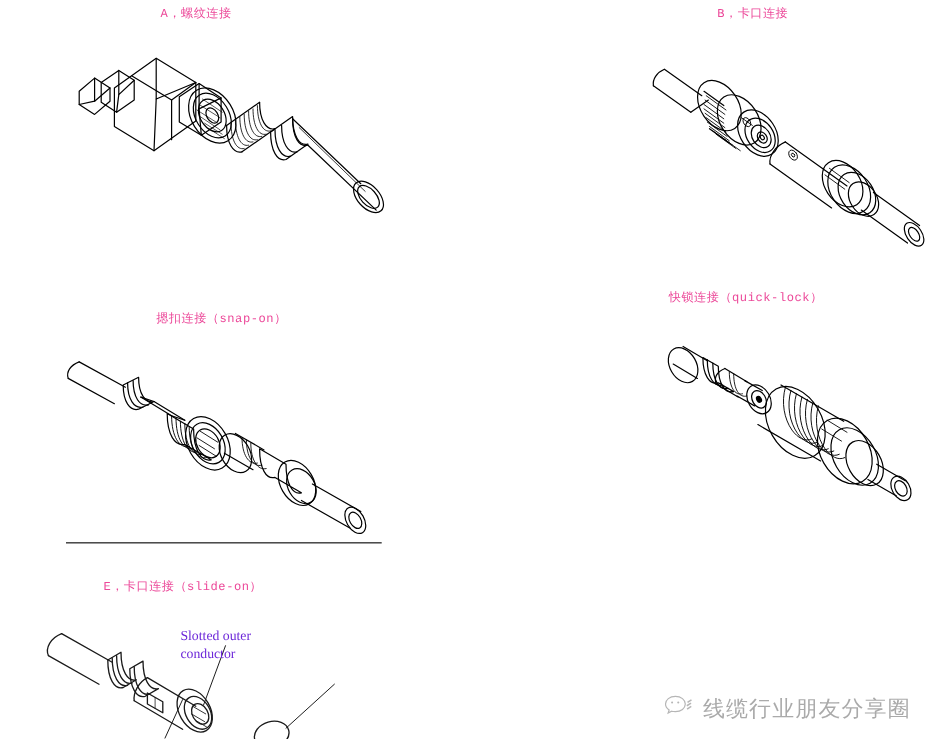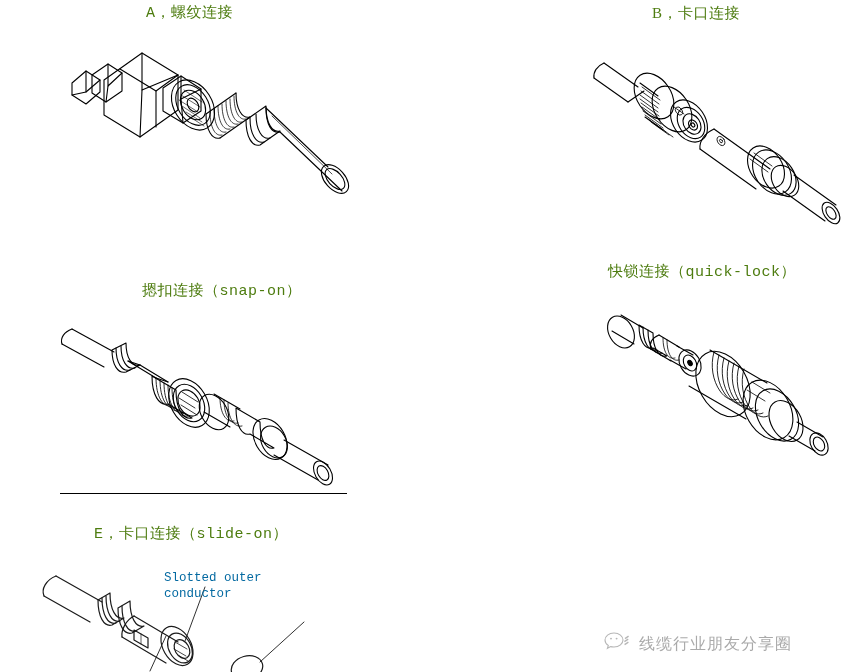--- a/index.html
+++ b/index.html
@@ -17,28 +17,28 @@
   }
   .page {
     position: absolute;
     inset: 0;
     background: #ffffff;
   }
   
   .caption {
     position: absolute;
     font-family: "Liberation Mono", "DejaVu Sans Mono", monospace;
-    font-size: 15px;
+    font-size: 11px;
     line-height: 19px;
     letter-spacing: 0.5px;
-    color: #4d7c0f;
+    color: #ec4899;
     white-space: nowrap;
   }
   #cap-a { left: 146px; top: 4px; }
-  #cap-b { left: 652px; top: 4px; font-family: Liberation Serif, serif; }
+  #cap-b { left: 652px; top: 4px; }
   #cap-c { left: 110px; top: 282px; margin-left: 32px; }
   #cap-d { left: 608px; top: 263px; }
   #cap-e { left: 94px; top: 525px; }
 
   
   .figure {
     position: absolute;
   }
   .figure svg { display: block; overflow: visible; }
 
@@ -48,42 +48,42 @@
     left: 60px;
     top: 493px;
     width: 287px;
     height: 0;
     border-top: 1.4px solid #000;
   }
 
   
   .callout {
     position: absolute;
-    font-family: Liberation Mono, monospace;
+    font-family: Liberation Serif, serif;
     font-size: 12.5px;
     line-height: 16px;
-    color: #0369a1;
+    color: #6d28d9;
     white-space: pre-line;
   }
   #call-slotted { left: 164px; top: 570px; }
   #call-housing { left: 229px; top: 615px; }
 
   
   #watermark {
     position: absolute;
     left: 604px;
     top: 631px;
     display: flex;
     align-items: center;
     gap: 9px;
     opacity: 0.72;
   }
   #watermark .wm-text {
     font-family: "DejaVu Sans", "Liberation Sans", sans-serif;
-    font-size: 16px;
+    font-size: 20px;
     letter-spacing: 1px;
     color: #8a8a8a;
     white-space: nowrap;
   }
   #watermark .wm-logo { display: block; }
 </style>
 </head>
 <body>
 
 <div class="page">

